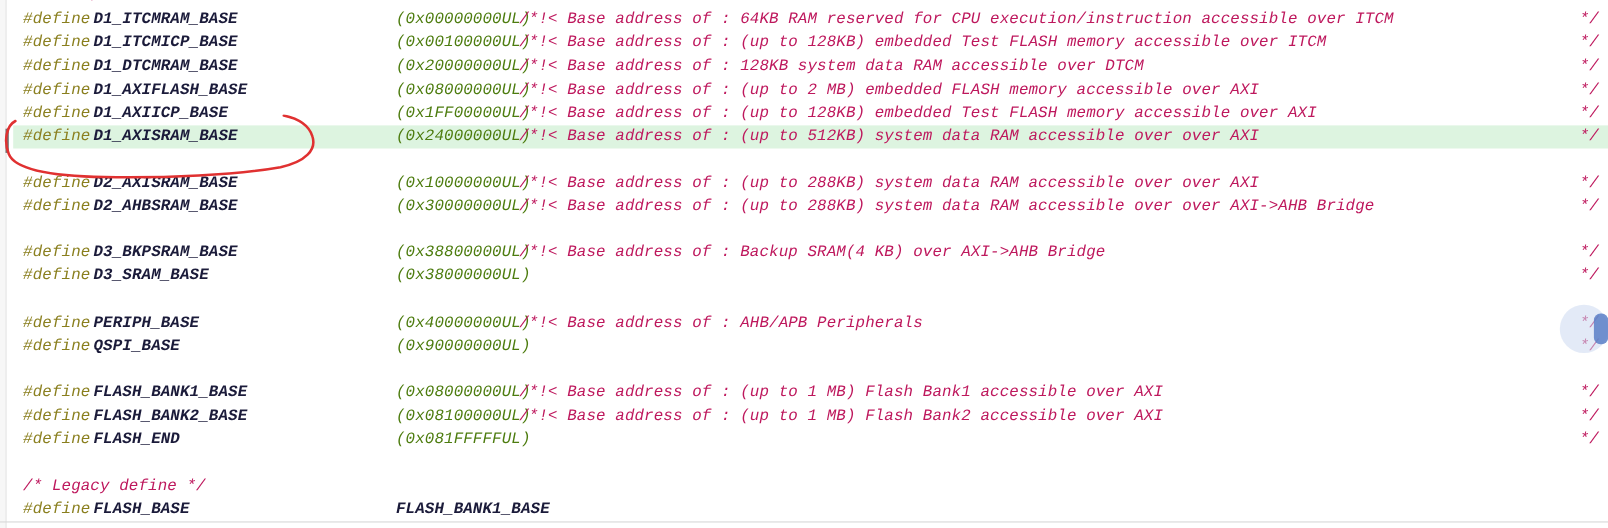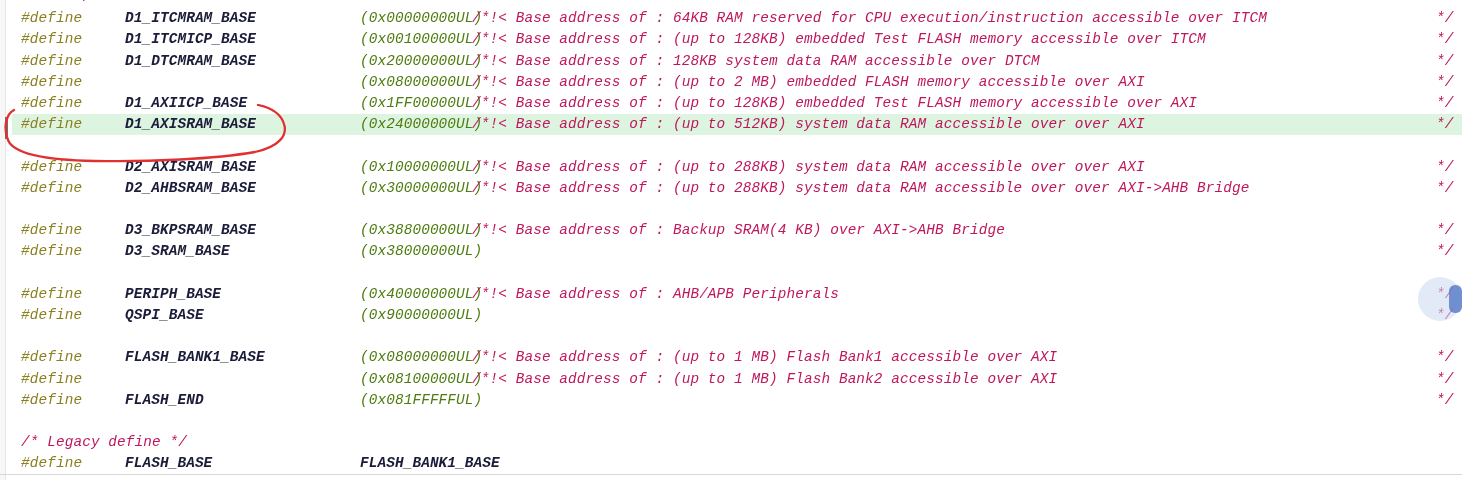--- a/index.html
+++ b/index.html
@@ -50,21 +50,21 @@
     font-size: 14.4px;
     line-height: 21.2px;
     letter-spacing: 0.1px;
     font-style: italic;
   }
   .line.hl {
     background: #ddf4e0;
   }
 
   .col-def   { position: absolute; left: 9px;   font-style: italic; }
-  .col-name  { position: absolute; left: 73px;  font-style: italic; margin-left: 40px; }
+  .col-name  { position: absolute; left: 73px;  font-style: italic; }
   .col-addr  { position: absolute; left: 348px; font-style: italic; }
   .col-cmt   { position: absolute; left: 460px; font-style: italic; }
   .col-end   { position: absolute; left: 1424px; font-style: italic; }
   .col-val   { position: absolute; left: 348px; font-style: italic; }
   .col-free  { position: absolute; left: 9px;   font-style: italic; }
 
   .t-key  { color: #8a7f1e; }
   .t-id   { color: #1b1b3a; font-weight: 700; }
   .t-num  { color: #4d7c0f; }
   .t-cmt  { color: #be185d; }
@@ -117,35 +117,35 @@
 <div id="screen">
 
   <div class="gutter"></div>
   <div class="gutter-mark"></div>
 
   <div class="code" id="code-surface">
       <div class="line" style="top: -13px;"><span class="col-free t-cmt" style="left: 62px;">*/</span></div>
       <div class="line" style="top: 8.2px;"><span class="col-def t-key">#define</span><span class="col-name t-id">D1_ITCMRAM_BASE</span><span class="col-addr t-num">(0x00000000UL)</span><span class="col-cmt t-cmt">/*!&lt; Base address of : 64KB RAM reserved for CPU execution/instruction accessible over ITCM</span><span class="col-end t-cmt">*/</span></div>
       <div class="line" style="top: 29.4px;"><span class="col-def t-key">#define</span><span class="col-name t-id">D1_ITCMICP_BASE</span><span class="col-addr t-num">(0x00100000UL)</span><span class="col-cmt t-cmt">/*!&lt; Base address of : (up to 128KB) embedded Test FLASH memory accessible over ITCM</span><span class="col-end t-cmt">*/</span></div>
       <div class="line" style="top: 50.6px;"><span class="col-def t-key">#define</span><span class="col-name t-id">D1_DTCMRAM_BASE</span><span class="col-addr t-num">(0x20000000UL)</span><span class="col-cmt t-cmt">/*!&lt; Base address of : 128KB system data RAM accessible over DTCM</span><span class="col-end t-cmt">*/</span></div>
-      <div class="line" style="top: 71.8px;"><span class="col-def t-key">#define</span><span class="col-addr t-num">(0x08000000UL)</span><span class="col-cmt t-cmt">/*!&lt; Base address of : (up to 2 MB) embedded FLASH memory accessible over AXI</span><span class="col-end t-cmt">*/</span></div>
+      <div class="line" style="top: 71.8px;"><span class="col-def t-key">#define</span><span class="col-name t-id">D1_AXIFLASH_BASE</span><span class="col-addr t-num">(0x08000000UL)</span><span class="col-cmt t-cmt">/*!&lt; Base address of : (up to 2 MB) embedded FLASH memory accessible over AXI</span><span class="col-end t-cmt">*/</span></div>
       <div class="line" style="top: 93px;"><span class="col-def t-key">#define</span><span class="col-name t-id">D1_AXIICP_BASE</span><span class="col-addr t-num">(0x1FF00000UL)</span><span class="col-cmt t-cmt">/*!&lt; Base address of : (up to 128KB) embedded Test FLASH memory accessible over AXI</span><span class="col-end t-cmt">*/</span></div>
       <div class="line hl" style="top: 114.2px;"><span class="col-def t-key">#define</span><span class="col-name t-id">D1_AXISRAM_BASE</span><span class="col-addr t-num">(0x24000000UL)</span><span class="col-cmt t-cmt">/*!&lt; Base address of : (up to 512KB) system data RAM accessible over over AXI</span><span class="col-end t-cmt">*/</span></div>
       <div class="line" style="top: 135.4px;"></div>
       <div class="line" style="top: 156.6px;"><span class="col-def t-key">#define</span><span class="col-name t-id">D2_AXISRAM_BASE</span><span class="col-addr t-num">(0x10000000UL)</span><span class="col-cmt t-cmt">/*!&lt; Base address of : (up to 288KB) system data RAM accessible over over AXI</span><span class="col-end t-cmt">*/</span></div>
       <div class="line" style="top: 177.8px;"><span class="col-def t-key">#define</span><span class="col-name t-id">D2_AHBSRAM_BASE</span><span class="col-addr t-num">(0x30000000UL)</span><span class="col-cmt t-cmt">/*!&lt; Base address of : (up to 288KB) system data RAM accessible over over AXI-&gt;AHB Bridge</span><span class="col-end t-cmt">*/</span></div>
       <div class="line" style="top: 199px;"></div>
       <div class="line" style="top: 220.2px;"><span class="col-def t-key">#define</span><span class="col-name t-id">D3_BKPSRAM_BASE</span><span class="col-addr t-num">(0x38800000UL)</span><span class="col-cmt t-cmt">/*!&lt; Base address of : Backup SRAM(4 KB) over AXI-&gt;AHB Bridge</span><span class="col-end t-cmt">*/</span></div>
       <div class="line" style="top: 241.4px;"><span class="col-def t-key">#define</span><span class="col-name t-id">D3_SRAM_BASE</span><span class="col-addr t-num">(0x38000000UL)</span><span class="col-end t-cmt">*/</span></div>
       <div class="line" style="top: 262.6px;"></div>
       <div class="line" style="top: 283.8px;"><span class="col-def t-key">#define</span><span class="col-name t-id">PERIPH_BASE</span><span class="col-addr t-num">(0x40000000UL)</span><span class="col-cmt t-cmt">/*!&lt; Base address of : AHB/APB Peripherals</span><span class="col-end t-cmt">*/</span></div>
       <div class="line" style="top: 305px;"><span class="col-def t-key">#define</span><span class="col-name t-id">QSPI_BASE</span><span class="col-addr t-num">(0x90000000UL)</span><span class="col-end t-cmt">*/</span></div>
       <div class="line" style="top: 326.2px;"></div>
       <div class="line" style="top: 347.4px;"><span class="col-def t-key">#define</span><span class="col-name t-id">FLASH_BANK1_BASE</span><span class="col-addr t-num">(0x08000000UL)</span><span class="col-cmt t-cmt">/*!&lt; Base address of : (up to 1 MB) Flash Bank1 accessible over AXI</span><span class="col-end t-cmt">*/</span></div>
-      <div class="line" style="top: 368.6px;"><span class="col-def t-key">#define</span><span class="col-addr t-num">(0x08100000UL)</span><span class="col-cmt t-cmt">/*!&lt; Base address of : (up to 1 MB) Flash Bank2 accessible over AXI</span><span class="col-end t-cmt">*/</span></div>
+      <div class="line" style="top: 368.6px;"><span class="col-def t-key">#define</span><span class="col-name t-id">FLASH_BANK2_BASE</span><span class="col-addr t-num">(0x08100000UL)</span><span class="col-cmt t-cmt">/*!&lt; Base address of : (up to 1 MB) Flash Bank2 accessible over AXI</span><span class="col-end t-cmt">*/</span></div>
       <div class="line" style="top: 389.8px;"><span class="col-def t-key">#define</span><span class="col-name t-id">FLASH_END</span><span class="col-addr t-num">(0x081FFFFFUL)</span><span class="col-end t-cmt">*/</span></div>
       <div class="line" style="top: 411px;"></div>
       <div class="line" style="top: 432.2px;"><span class="col-free t-cmt">/* Legacy define */</span></div>
       <div class="line" style="top: 453.4px;"><span class="col-def t-key">#define</span><span class="col-name t-id">FLASH_BASE</span><span class="col-val t-id">FLASH_BANK1_BASE</span></div>
     </div>
 
   <div class="bottom-rule"></div>
 
   <svg class="annot" viewBox="0 0 320 62">
     <path d="M 14 6

